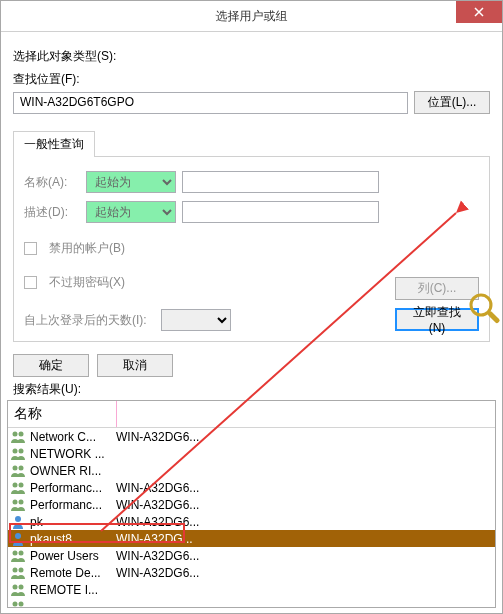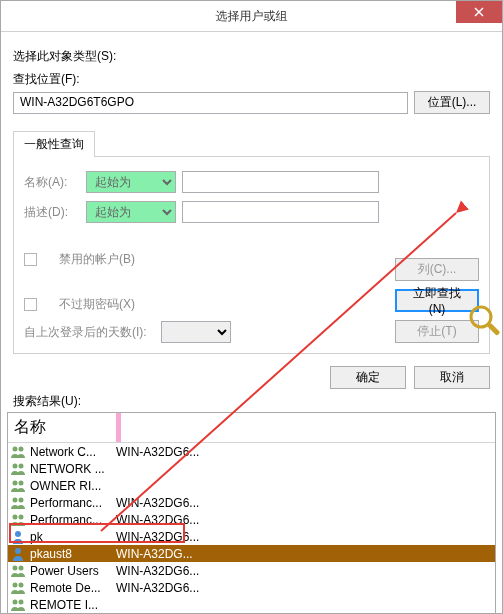--- a/index.html
+++ b/index.html
@@ -16,31 +16,31 @@
   .btn.primary{border:2px solid #1e90ff}
   .btn.disabled{color:#9a9a9a}
   .tabs{margin-top:16px;border-bottom:1px solid #d0d0d0;display:flex}
   .tab{border:1px solid #d0d0d0;border-bottom:none;background:#fff;padding:4px 10px;margin-right:0;position:relative;top:1px;cursor:pointer}
   .tab.active{background:#fff}
   .query-area{border:1px solid #d0d0d0;border-top:none;padding:14px 10px 10px 10px;display:flex;align-items:flex-end;gap:16px}
   .grid{display:grid;grid-template-columns:56px 90px 1fr;gap:8px 6px;align-items:center}
   .grid .flbl{color:#8a8a8a}
   .sel{height:22px;border:1px solid #abadb3;background:#86efac;box-sizing:border-box;font-size:12px;padding:0 4px;color:#666}
   .finput{height:22px;border:1px solid #abadb3;box-sizing:border-box}
-  .chk-row{grid-column:1 / span 3;display:flex;align-items:center;gap:22px;color:#8a8a8a;margin-top:20px}
+  .chk-row{grid-column:1 / span 3;display:flex;align-items:center;gap:12px;color:#8a8a8a;margin-top:9px}
   .chk{width:13px;height:13px;border:1px solid #b5b5b5;background:#fff;box-sizing:border-box}
-  .days-row{grid-column:1 / span 3;display:flex;align-items:center;gap:14px;color:#8a8a8a;}
+  .days-row{grid-column:1 / span 3;display:flex;align-items:center;gap:14px;color:#8a8a8a;margin-top:10px}
   .daysel{height:22px;width:70px;border:1px solid #abadb3;background:#efefef;box-sizing:border-box}
   .right-btns{display:flex;flex-direction:column;gap:8px;width:84px;align-items:stretch}
   .right-btns .btn{min-width:0;width:100%}
-  .bottom-btns{display:flex;justify-content:flex-end;gap:8px;padding:12px 12px 0 12px}
+  .bottom-btns{display:flex;gap:8px;padding:12px 12px 0 12px}
   .results-label{padding:4px 12px 2px 12px}
   .results{border:1px solid #aaa;margin:0 6px 0 6px;height:206px;overflow:auto;position:relative}
   .header-row{display:flex;border-bottom:1px solid #d4d4d4;background:#fff;position:sticky;top:0}
-  .header-cell{padding:4px 6px;border-right:5px solid #f9a8d4;font-size:16px;background:#fff}
+  .header-cell{padding:4px 6px;border-right:1px solid #f9a8d4;font-size:14px;background:#fff}
   .hc1{width:96px}
   .hc2{flex:1}
   .result-row{display:flex;align-items:center;height:17px;padding:0 2px;cursor:pointer}
   .result-row.selected{background:#a16207;color:#fff}
   .ico{width:16px;height:16px;margin-right:4px;flex:0 0 16px}
   .rc1{width:86px;overflow:hidden;text-overflow:ellipsis;white-space:nowrap}
   .rc2{flex:1;overflow:hidden;text-overflow:ellipsis;white-space:nowrap}
   .magnifier{width:48px;height:48px;position:absolute;bottom:8px;right:-20px}
   .magnifier svg{width:48px;height:48px}
   .annot-line{position:absolute;pointer-events:none}
@@ -96,21 +96,20 @@
 
         <div class="days-row">
           <span>自上次登录后的天数(I):</span>
           <select class="daysel"></select>
         </div>
       </div>
 
       <div class="right-btns">
         <button class="btn disabled">列(C)...</button>
         <button class="btn primary">立即查找(N)</button>
-        <button class="btn disabled">停止(T)</button>
       </div>
 
       <div class="magnifier">
         <svg viewBox="0 0 48 48">
             <circle cx="20" cy="20" r="10" fill="none" stroke="#c9a227" stroke-width="3"></circle>
             <rect x="26" y="29" width="5" height="14" rx="2" transform="rotate(-45 26 29)" fill="#c9a227"></rect>
           </svg>
       </div>
     </div>
   </div>

